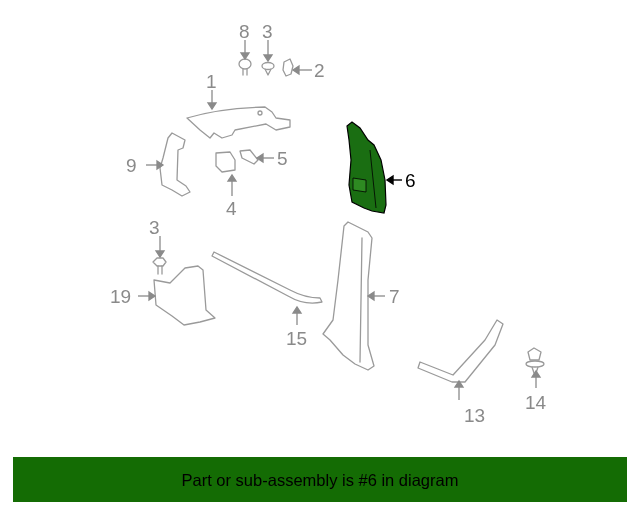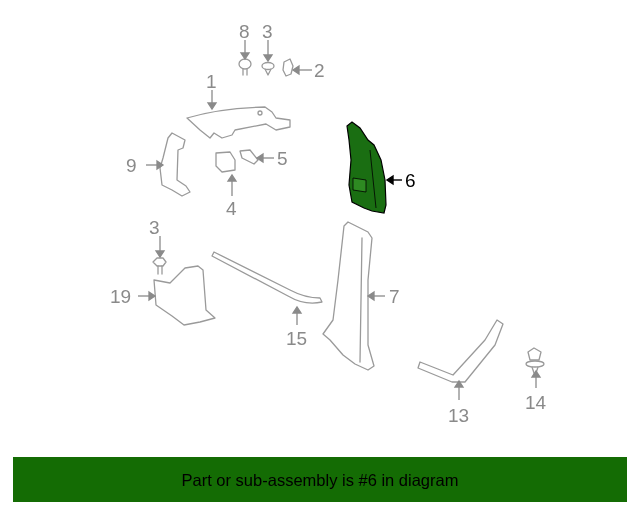--- a/index.html
+++ b/index.html
@@ -106,19 +106,19 @@
   <span class="callout" style="left:314px;top:61px">2</span>
   <span class="callout" style="left:206px;top:72px">1</span>
   <span class="callout" style="left:126px;top:156px">9</span>
   <span class="callout" style="left:277px;top:149px">5</span>
   <span class="callout" style="left:226px;top:199px">4</span>
   <span class="callout active" style="left:405px;top:171px">6</span>
   <span class="callout" style="left:149px;top:218px">3</span>
   <span class="callout" style="left:110px;top:287px">19</span>
   <span class="callout" style="left:286px;top:329px">15</span>
   <span class="callout" style="left:389px;top:287px">7</span>
-  <span class="callout" style="left:448px;top:406px">13</span>
+  <span class="callout" style="left:464px;top:406px">13</span>
   <span class="callout" style="left:525px;top:393px">14</span>
 </div>
 
 <div id="banner">
   <span>Part or sub-assembly is #6 in diagram</span>
 </div>
 
 </body></html>

